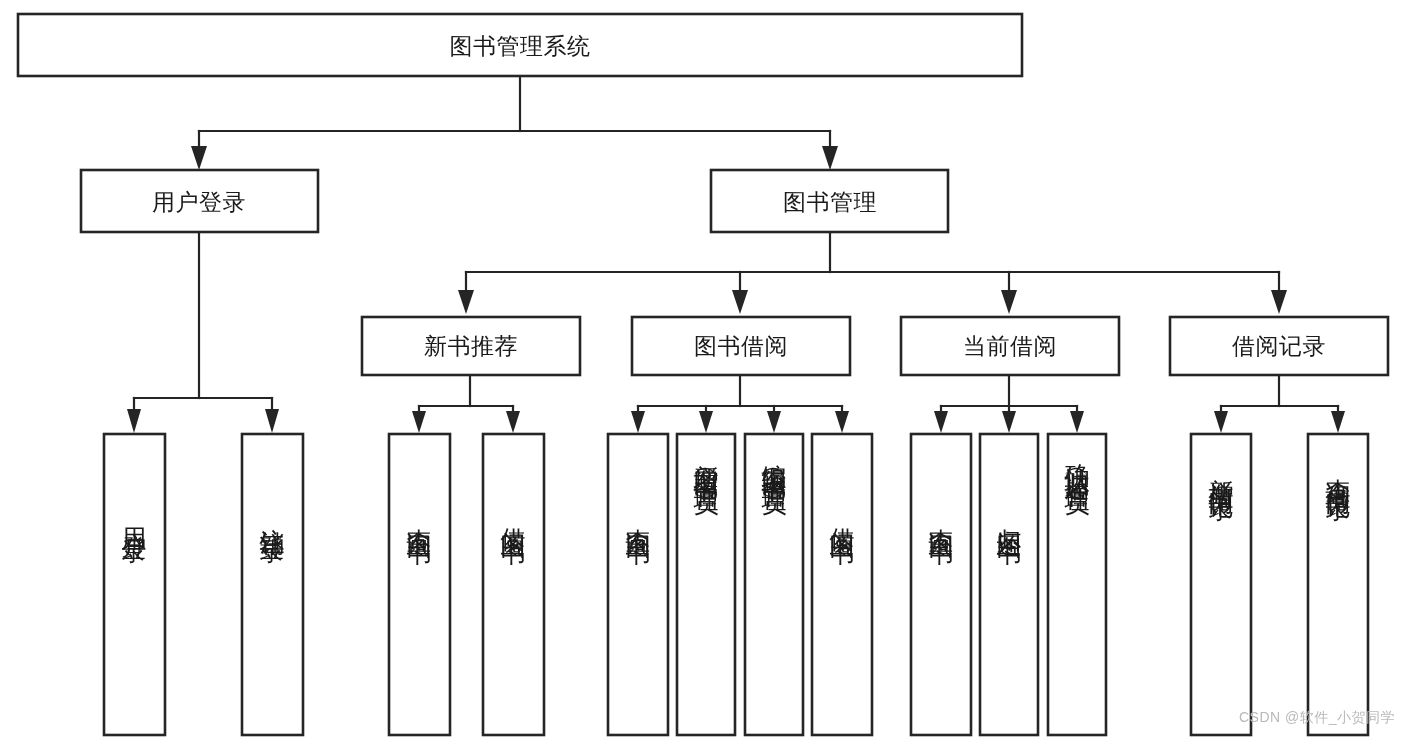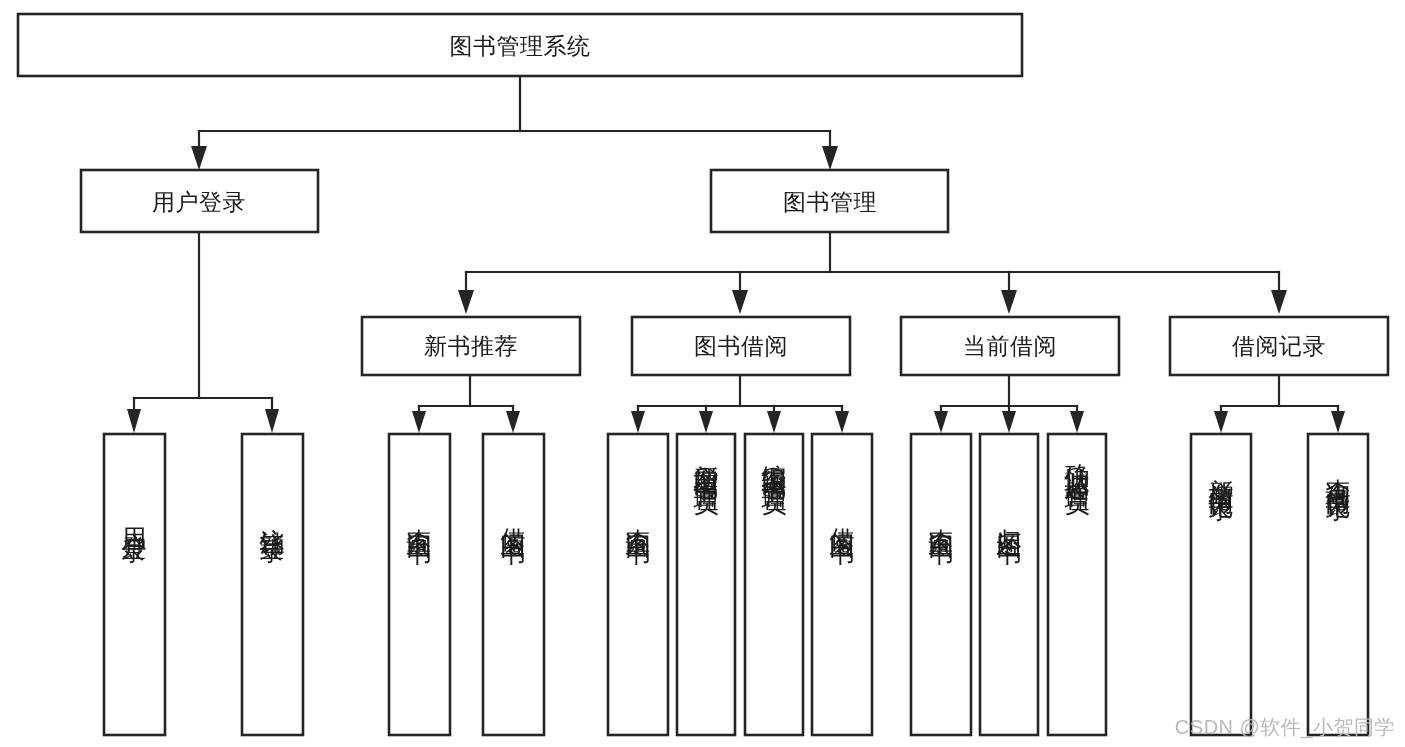--- a/index.html
+++ b/index.html
@@ -59,23 +59,23 @@
     line-height: 1;
     letter-spacing: 4px;
     color: #1a1a1a;
     white-space: nowrap;
     transform: translateX(-50%);
     user-select: none;
   }
   .watermark {
     position: absolute;
     right: 10px;
-    bottom: 6px;
-    font-family: "Liberation Sans", "DejaVu Sans", sans-serif;
-    font-size: 20px;
+    bottom: 20px;
+    font-family: "Liberation Sans", "DejaVu Sans", sans-serif;
+    font-size: 14px;
     color: #b9b9b9;
     letter-spacing: 0.5px;
     white-space: nowrap;
   }
 </style>
 </head>
 <body>
 
 <div id="diagram-root">
 

